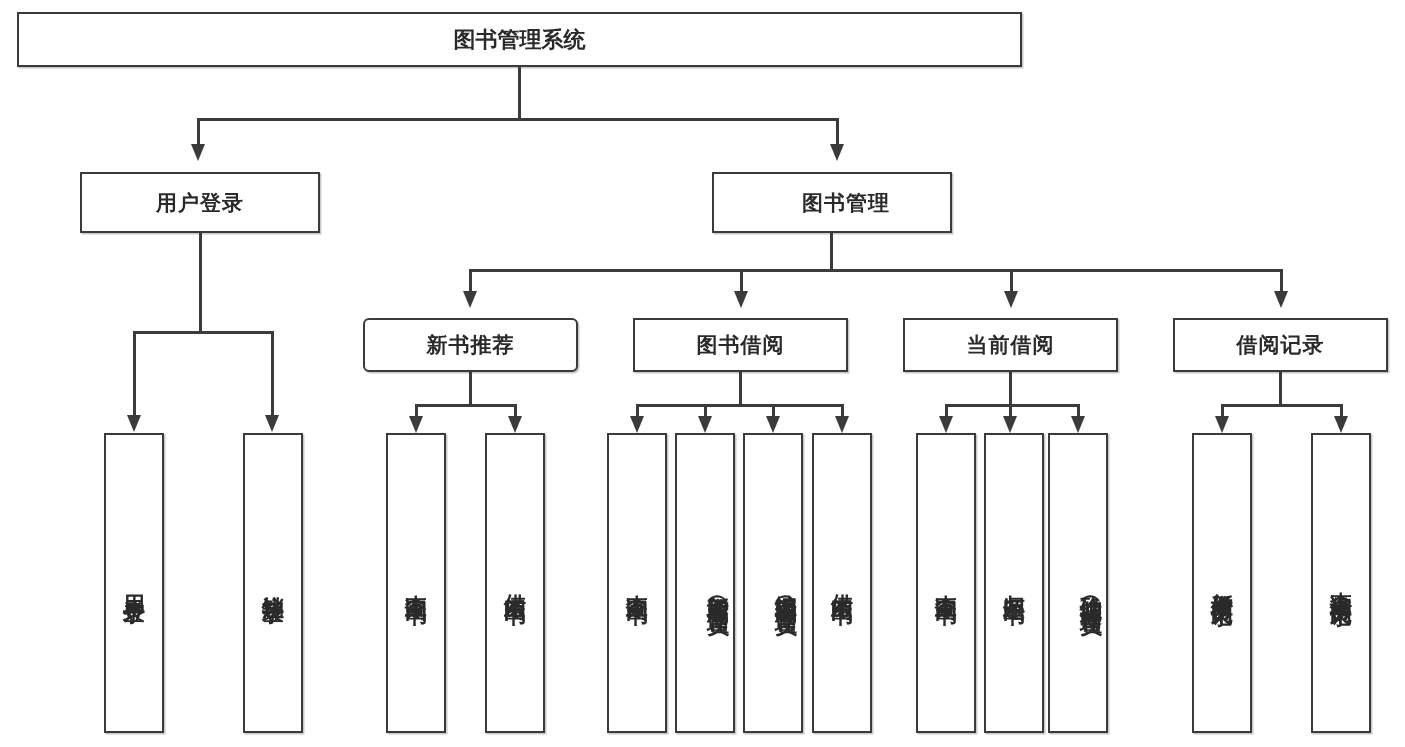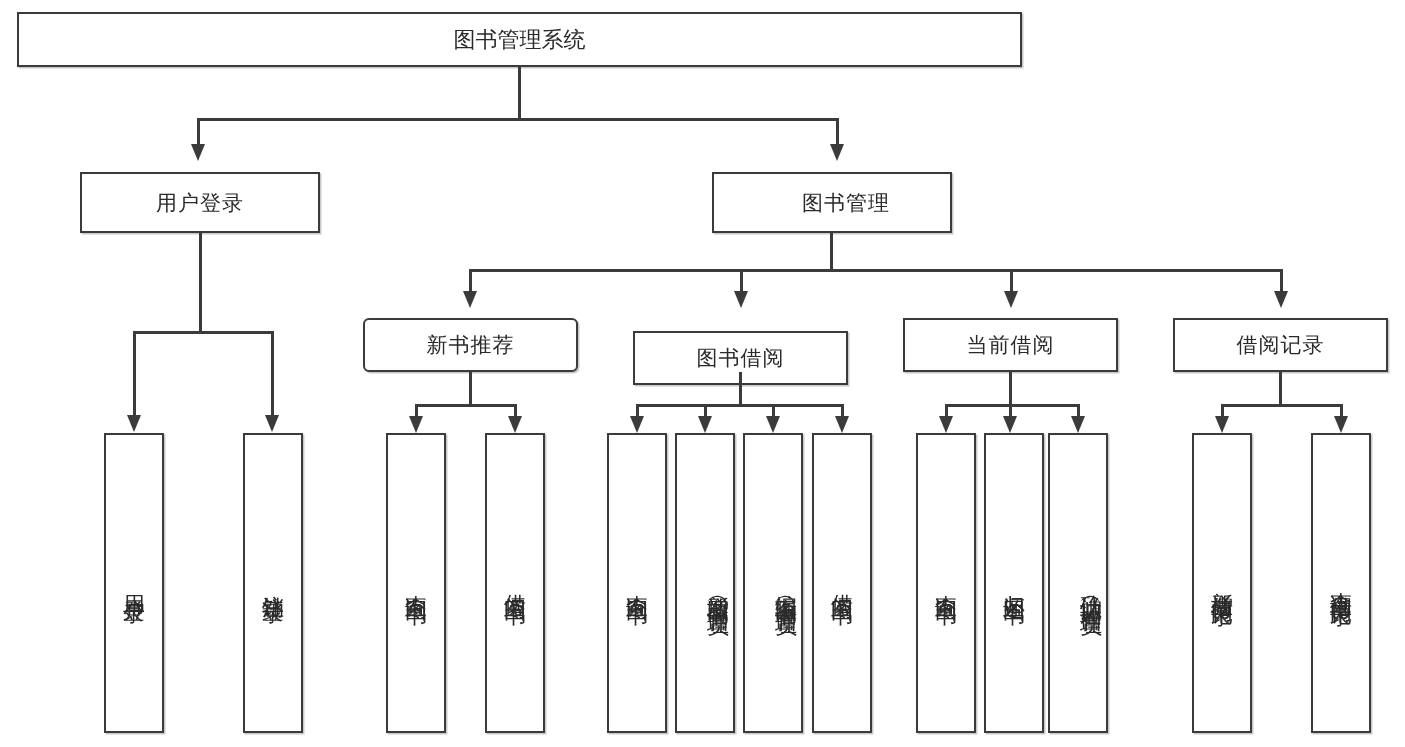--- a/index.html
+++ b/index.html
@@ -15,20 +15,21 @@
   .box{
     position:absolute;
     box-sizing:border-box;
     background:#ffffff;
     border:2px solid #3b3b3b;
     box-shadow:1.5px 1.5px 0 0 #c9c9c9;
     display:flex;
     align-items:center;
     justify-content:center;
     color:#2a2a2a;
+    font-weight:bold;
   }
   .box.h{ font-size:21px; letter-spacing:1px; }
   .box.root{ font-size:22px; }
 
   
   .box.v{
     writing-mode:vertical-rl;
     text-orientation:upright;
     font-size:22px;
     letter-spacing:3px;
@@ -91,21 +92,21 @@
   <div class="ln vl" style="left:469px;top:269px;height:24px;"></div>
   <div class="arrow" style="left:463px;top:291px;"></div>
   <div class="ln vl" style="left:740px;top:269px;height:24px;"></div>
   <div class="arrow" style="left:734px;top:291px;"></div>
   <div class="ln vl" style="left:1010px;top:269px;height:24px;"></div>
   <div class="arrow" style="left:1004px;top:291px;"></div>
   <div class="ln vl" style="left:1280px;top:269px;height:24px;"></div>
   <div class="arrow" style="left:1274px;top:291px;"></div>
 
   <div class="box h" style="left:363px;top:318px;width:215px;height:54px;border-radius:6px;">新书推荐</div>
-  <div class="box h" style="left:633px;top:331px;width:215px;height:54px;">图书借阅</div>
+  <div class="box h" style="left:633px;top:318px;width:215px;height:54px;">图书借阅</div>
   <div class="box h" style="left:903px;top:318px;width:215px;height:54px;">当前借阅</div>
   <div class="box h" style="left:1173px;top:318px;width:215px;height:54px;">借阅记录</div>
 
   <div class="ln vl" style="left:469px;top:372px;height:34px;"></div>
   <div class="ln hl" style="left:416px;top:404px;width:99px;"></div>
   <div class="ln vl" style="left:415px;top:404px;height:14px;"></div>
   <div class="arrow" style="left:409px;top:416px;"></div>
   <div class="ln vl" style="left:514px;top:404px;height:14px;"></div>
   <div class="arrow" style="left:508px;top:416px;"></div>
 

